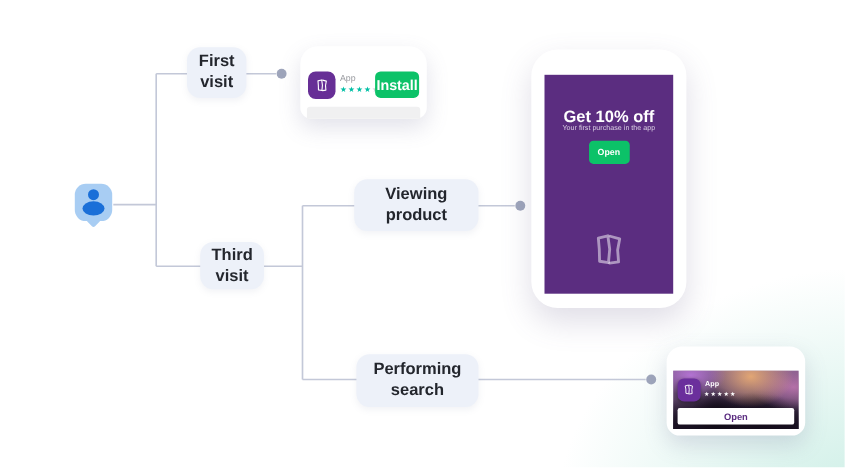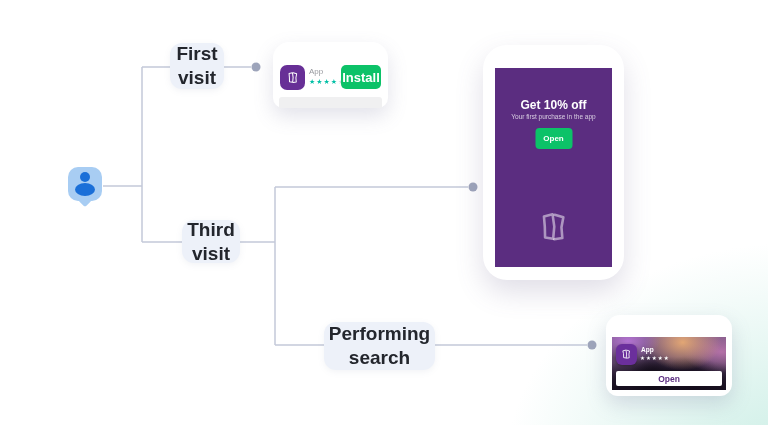--- a/index.html
+++ b/index.html
@@ -7,21 +7,21 @@
     position:relative;width:768px;height:425px;overflow:hidden;
     font-family:"Liberation Sans",sans-serif;
     background:
       radial-gradient(420px 330px at 103% 110%, #cbeee5 0%, rgba(255,255,255,0) 68%),
       #ffffff;
   }
   .lines{position:absolute;left:0;top:0;z-index:1;}
   .node{
     position:absolute;z-index:2;background:#edf1f9;border-radius:12px;
     display:flex;align-items:center;justify-content:center;text-align:center;
-    font-weight:bold;font-size:19px;line-height:1.25;color:#23262d;
+    font-weight:bold;font-size:15px;line-height:1.25;color:#23262d;
     white-space:pre-line;box-shadow:0 2px 6px rgba(130,140,170,0.10);
   }
   
   .user-bubble{position:absolute;left:68px;top:167px;width:34px;height:34px;z-index:2;
     background:#a8cdf3;border-radius:10px;}
   .user-bubble .tail{position:absolute;left:12px;bottom:-4px;width:10px;height:10px;
     background:#a8cdf3;border-radius:2px;transform:rotate(45deg);}
   .user-bubble .head{position:absolute;left:12px;top:5px;width:10px;height:10px;
     border-radius:50%;background:#1a6fd8;}
   .user-bubble .body{position:absolute;left:7px;top:16px;width:20px;height:13px;
@@ -42,21 +42,21 @@
     font-weight:bold;font-size:13px;font-family:"Liberation Sans",sans-serif;
     display:flex;align-items:center;justify-content:center;cursor:pointer;}
   .card-install .gray-strip{position:absolute;left:6px;right:6px;bottom:0;height:11px;
     background:#f0f0f1;border-radius:3px 3px 0 0;}
   
   .phone-offer{position:absolute;left:483px;top:45px;width:141px;height:235px;z-index:2;
     background:#ffffff;border-radius:24px;box-shadow:0 12px 28px rgba(99,91,134,0.20);}
   .phone-offer .screen{position:absolute;left:12px;top:23px;width:117px;height:199px;
     background:#5b2d80;text-align:center;}
   .phone-offer .title{position:absolute;left:0;right:0;top:30px;
-    color:#ffffff;font-weight:bold;font-size:12px;}
+    color:#ffffff;font-weight:bold;font-size:15px;}
   .phone-offer .subtitle{position:absolute;left:2px;right:2px;top:45px;
     color:rgba(255,255,255,0.75);font-size:6.5px;}
   .btn-open{position:absolute;left:50%;top:60px;transform:translateX(-50%);
     width:37px;height:21px;background:#0cc268;border-radius:4px;border:none;
     color:#ffffff;font-weight:bold;font-size:8px;font-family:"Liberation Sans",sans-serif;
     display:flex;align-items:center;justify-content:center;cursor:pointer;}
   .phone-offer .big-tickets{position:absolute;left:50%;bottom:16px;transform:translateX(-50%);}
   
   .phone-search{position:absolute;left:606px;top:315px;width:126px;height:81px;z-index:2;
     background:#ffffff;border-radius:14px 14px 12px 12px;
@@ -115,20 +115,22 @@
   <div class="user-bubble">
     <span class="tail"></span>
     <span class="head"></span>
     <span class="body"></span>
   </div>
 
   <div class="node" style="left:170px;top:43px;width:54px;height:46px;">First
 visit</div>
   <div class="node" style="left:166px;top:220px;width:58px;height:43px;margin-left:16px;">Third
 visit</div>
+  <div class="node" style="left:322px;top:163px;width:113px;height:47px;">Viewing
+product</div>
   <div class="node" style="left:324px;top:322px;width:111px;height:48px;">Performing
 search</div>
 
   <div class="card-install">
     <div class="app-icon">
       <svg width="18" height="18" viewBox="0 0 32 32" stroke="#ffffff">
         <use href="#tickets-glyph"></use>
       </svg>
     </div>
     <div class="app-name">App</div>

